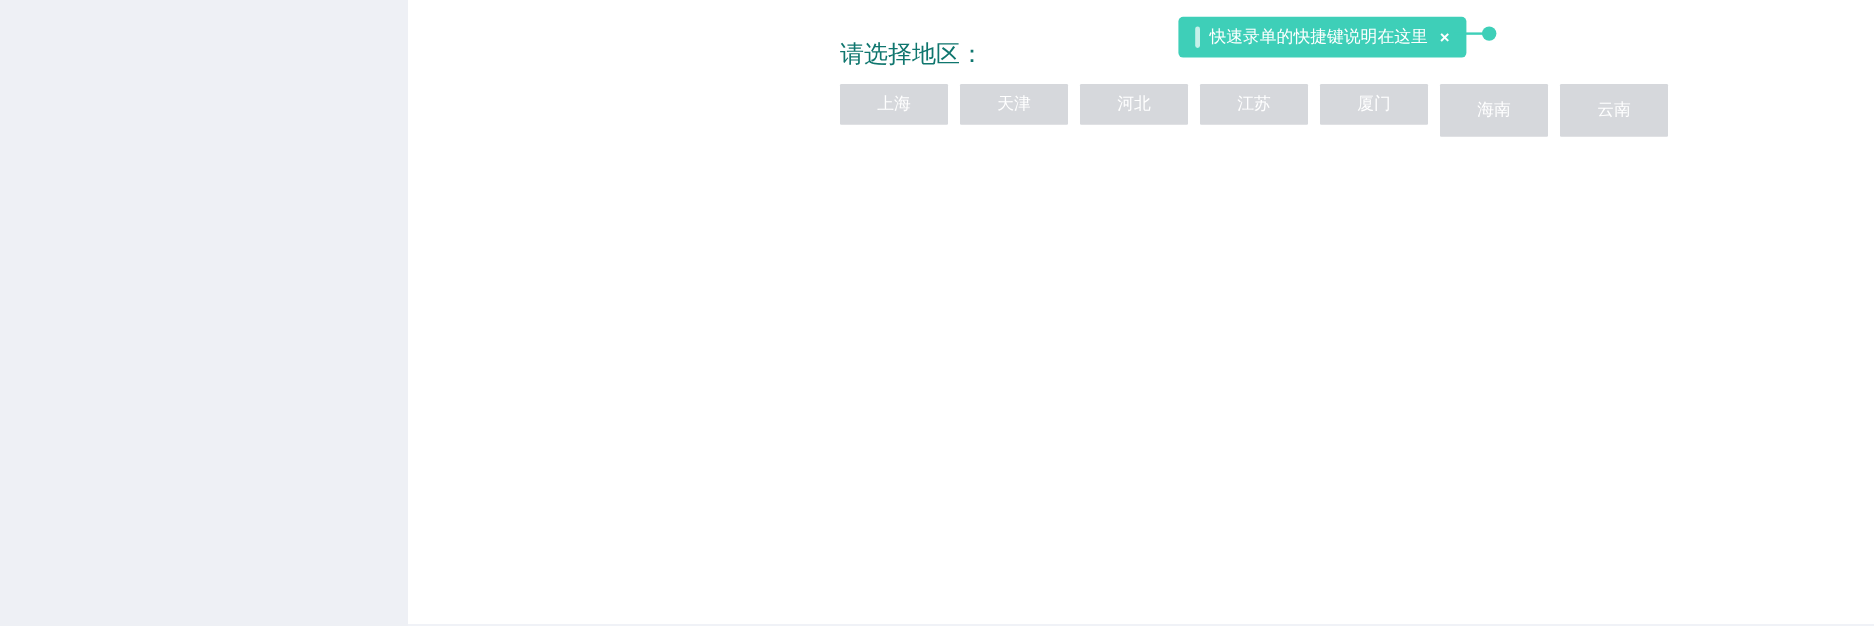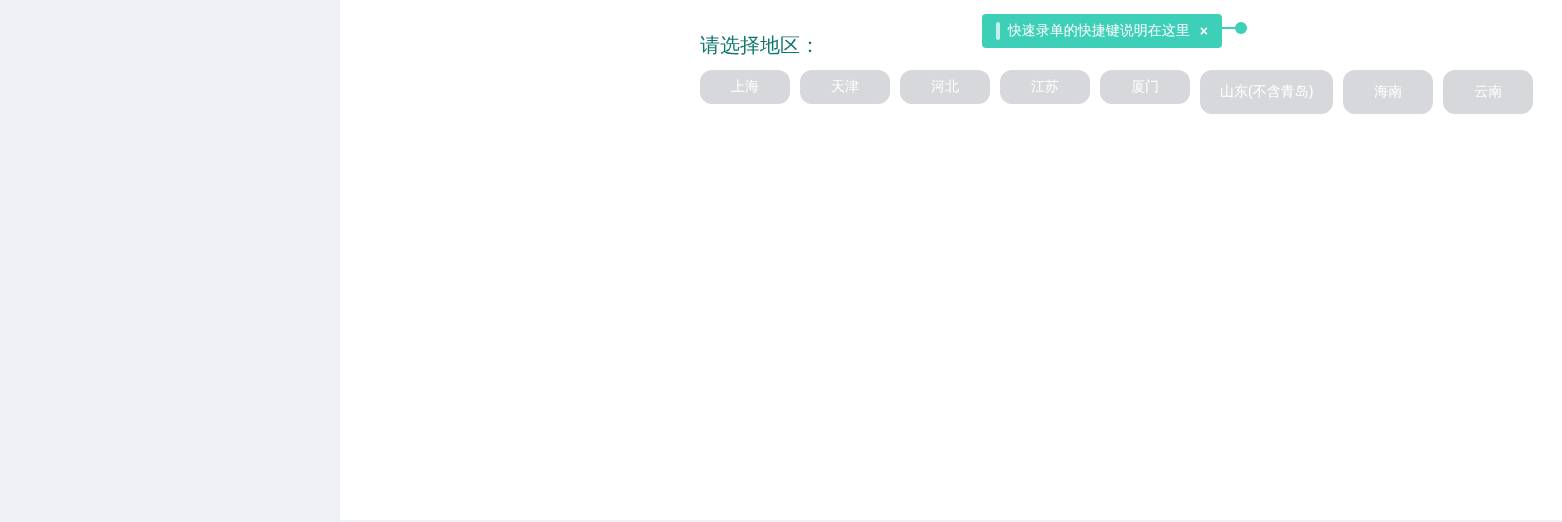--- a/index.html
+++ b/index.html
@@ -103,21 +103,21 @@
       display: flex;
       flex-wrap: wrap;
       gap: 10px;
       max-width: 900px;
     }
 
     .region-btn {
       background: #d6d8dc;
       color: #ffffff;
       border: none;
-      border-radius: 12px;
+      border-radius: 1px;
       padding: 8px 20px;
       font-size: 14px;
       cursor: pointer;
       font-family: 'Microsoft YaHei', '微软雅黑', sans-serif;
       min-width: 90px;
       text-align: center;
     }
 
     .row1 {
       display: flex;
@@ -152,19 +152,18 @@
     <div class="row1">
 
     <button class="region-btn">上海</button>
         <button class="region-btn">天津</button>
         <button class="region-btn">河北</button>
         <button class="region-btn">江苏</button>
         <button class="region-btn">厦门</button>
       </div>
     <div class="row2">
 
-    <button class="region-btn">山东(不含青岛)</button>
         <button class="region-btn">海南</button>
         <button class="region-btn">云南</button>
       </div>
   </div>
 
 </div>
 
 </body></html>

